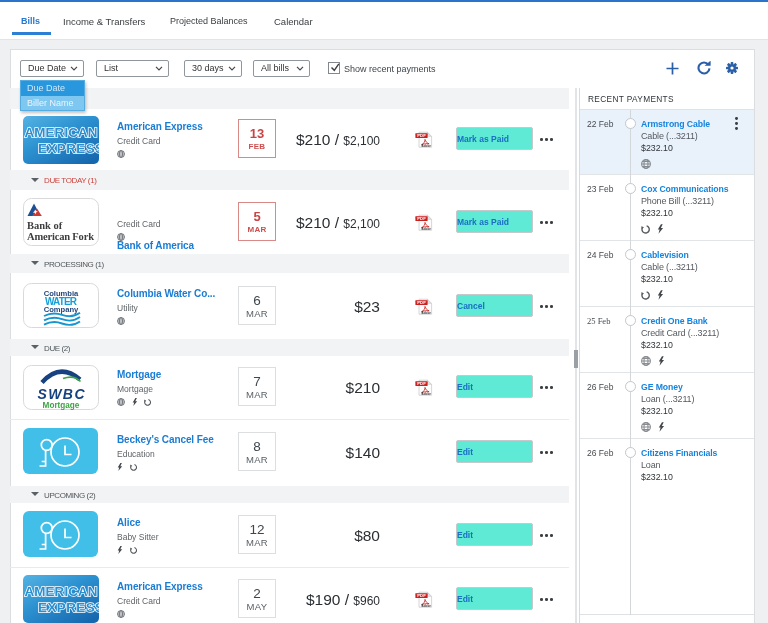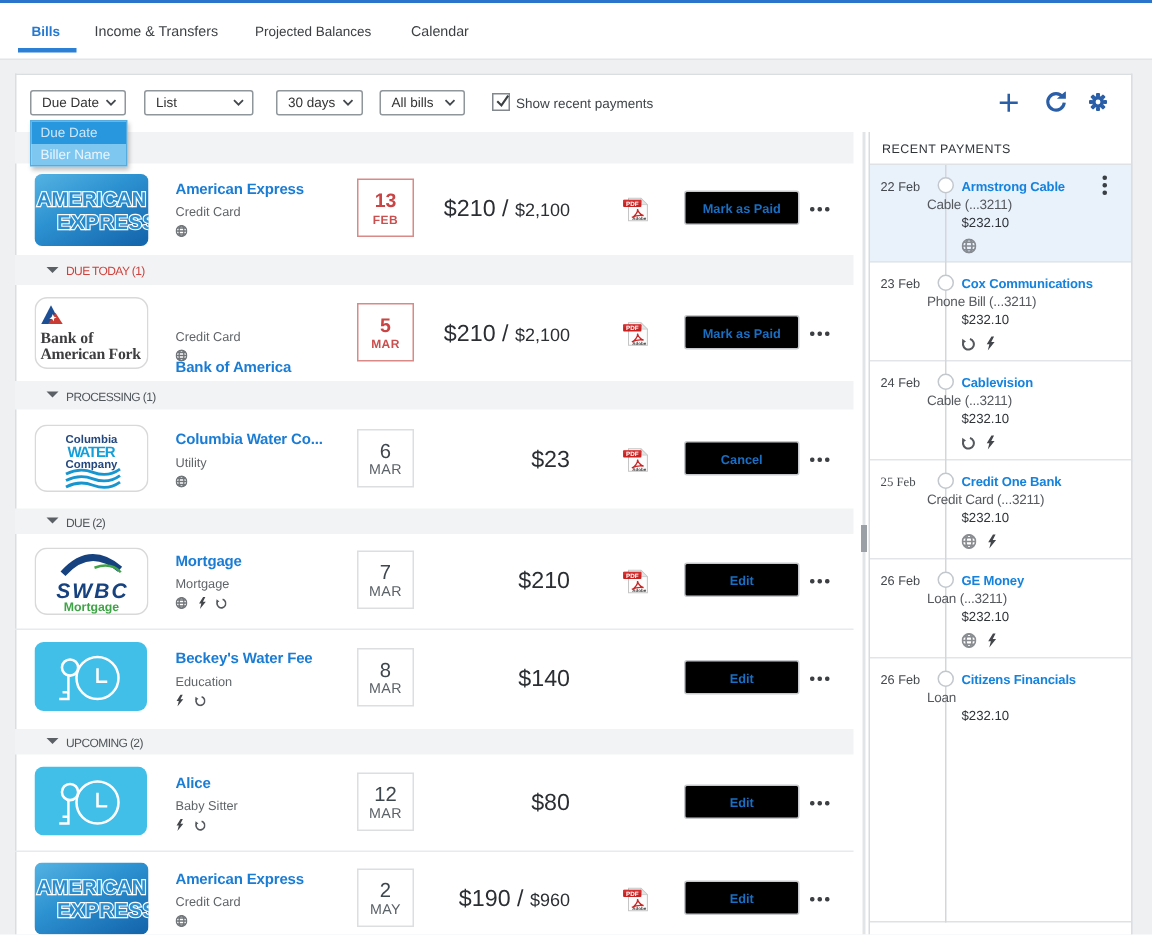--- a/index.html
+++ b/index.html
@@ -31,35 +31,35 @@
 .dbox.red{border:1px solid #d98a87;}
 .dbox.gray{border:1px solid #dcdee0;}
 .dbox .d1{font-size:13px;line-height:13px;font-weight:bold;margin-top:7px;}
 .dbox .d2{font-size:8px;line-height:10px;margin-top:2px;letter-spacing:.3px;}
 .dbox.red .d1{color:#c94444;}
 .dbox.red .d2{color:#cb4f4f;font-weight:bold;}
 .dbox.gray .d1{color:#3f474e;font-weight:normal;font-size:13.5px;}
 .dbox.gray .d2{color:#5a6167;font-size:9.5px;}
 .amt{position:absolute;right:388px;white-space:nowrap;color:#2b2f33;font-size:15.5px;line-height:15.5px;}
 .amt .small{font-size:12px;}
-.btn{position:absolute;left:456px;width:77px;height:23px;background:#000000;border:1px solid #c6c9cc;border-radius:2px;box-sizing:border-box;text-align:center;font-size:8.5px;font-weight:bold;color:#1a6fc4;line-height:22px;}
+.btn{position:absolute;left:456px;width:77px;height:23px;background:#5eead4;border:1px solid #c6c9cc;border-radius:2px;box-sizing:border-box;text-align:left;font-size:8.5px;font-weight:bold;color:#1a6fc4;line-height:22px;}
 .dots{position:absolute;left:540px;display:flex;gap:2.6px;}
 .dots i{width:2.6px;height:2.6px;border-radius:50%;background:#3c4043;}
 .logo{position:absolute;left:23px;}
 #rp-border{left:579px;top:88px;width:1px;height:535px;background:#d9dcdf;}
 #rp-right{left:754px;top:50px;width:1px;height:573px;background:#dbdee1;}
 #rp-head{left:588px;top:93.5px;font-size:8.3px;letter-spacing:.35px;color:#2f3439;}
 #rp-headline{left:580px;top:109px;width:174px;height:1px;background:#dfe2e5;}
 #timeline{left:630px;top:110px;width:1px;height:505px;background:#d4d7da;}
 .entry-bg{position:absolute;left:580px;width:174px;}
 .ebord{border-bottom:1px solid #e2e5e8;box-sizing:border-box;}
 .edate{position:absolute;left:587px;font-size:8.5px;line-height:10px;color:#454a4f;}
 .ecirc{position:absolute;left:624.5px;width:11px;height:11px;border-radius:50%;background:#fff;border:1.5px solid #c2c8ce;box-sizing:border-box;z-index:5;}
 .ename{position:absolute;left:641px;font-size:8.7px;line-height:10px;font-weight:bold;color:#1583dd;letter-spacing:-0.1px;text-align:center;}
-.esub{position:absolute;left:618px;font-size:9px;letter-spacing:-0.15px;line-height:10px;color:#55595e;}
+.esub{position:absolute;left:641px;font-size:9px;letter-spacing:-0.15px;line-height:10px;color:#55595e;}
 .eamt{position:absolute;left:641px;font-size:8.8px;line-height:10px;color:#2f3439;}
 .eicons{position:absolute;left:641px;display:flex;gap:7px;align-items:center;}
 #kebab{left:735px;top:117px;display:flex;flex-direction:column;gap:2.2px;}
 #kebab i{width:2.8px;height:2.8px;border-radius:50%;background:#3a3f44;}
 #scrolltrack{left:575px;top:88px;width:1.5px;height:535px;background:#e2e5e7;}
 #scrollthumb{left:573.5px;top:350px;width:4px;height:18px;background:#9aa0a5;}
 </style>
 </head>
 <body>
 <div id="topbar" class="abs"></div>
@@ -295,21 +295,21 @@
 <div class="btn" style="top:375px;">Edit</div>
 <div class="dots" style="top:386px;">
     <i></i>
     <i></i>
     <i></i>
   </div>
 
 <svg class="logo" style="top:428px;" width="75" height="46">
     <use href="#keyclockg"></use>
   </svg>
-<div class="name" style="top:434px;">Beckey's Water Fee</div>
+<div class="name" style="top:434px;">Beckey's Cancel Fee</div>
 <div class="sub" style="top:449px;">Education</div>
 <div class="rowicons" style="top:463px;">
     <svg width="6" height="8" viewBox="0 0 6 8">
       <use href="#boltg"></use>
     </svg>
     <svg width="7" height="8" viewBox="0 0 7 8">
       <use href="#recurg"></use>
     </svg>
   </div>
 <div class="dbox gray" style="top:432px;">

